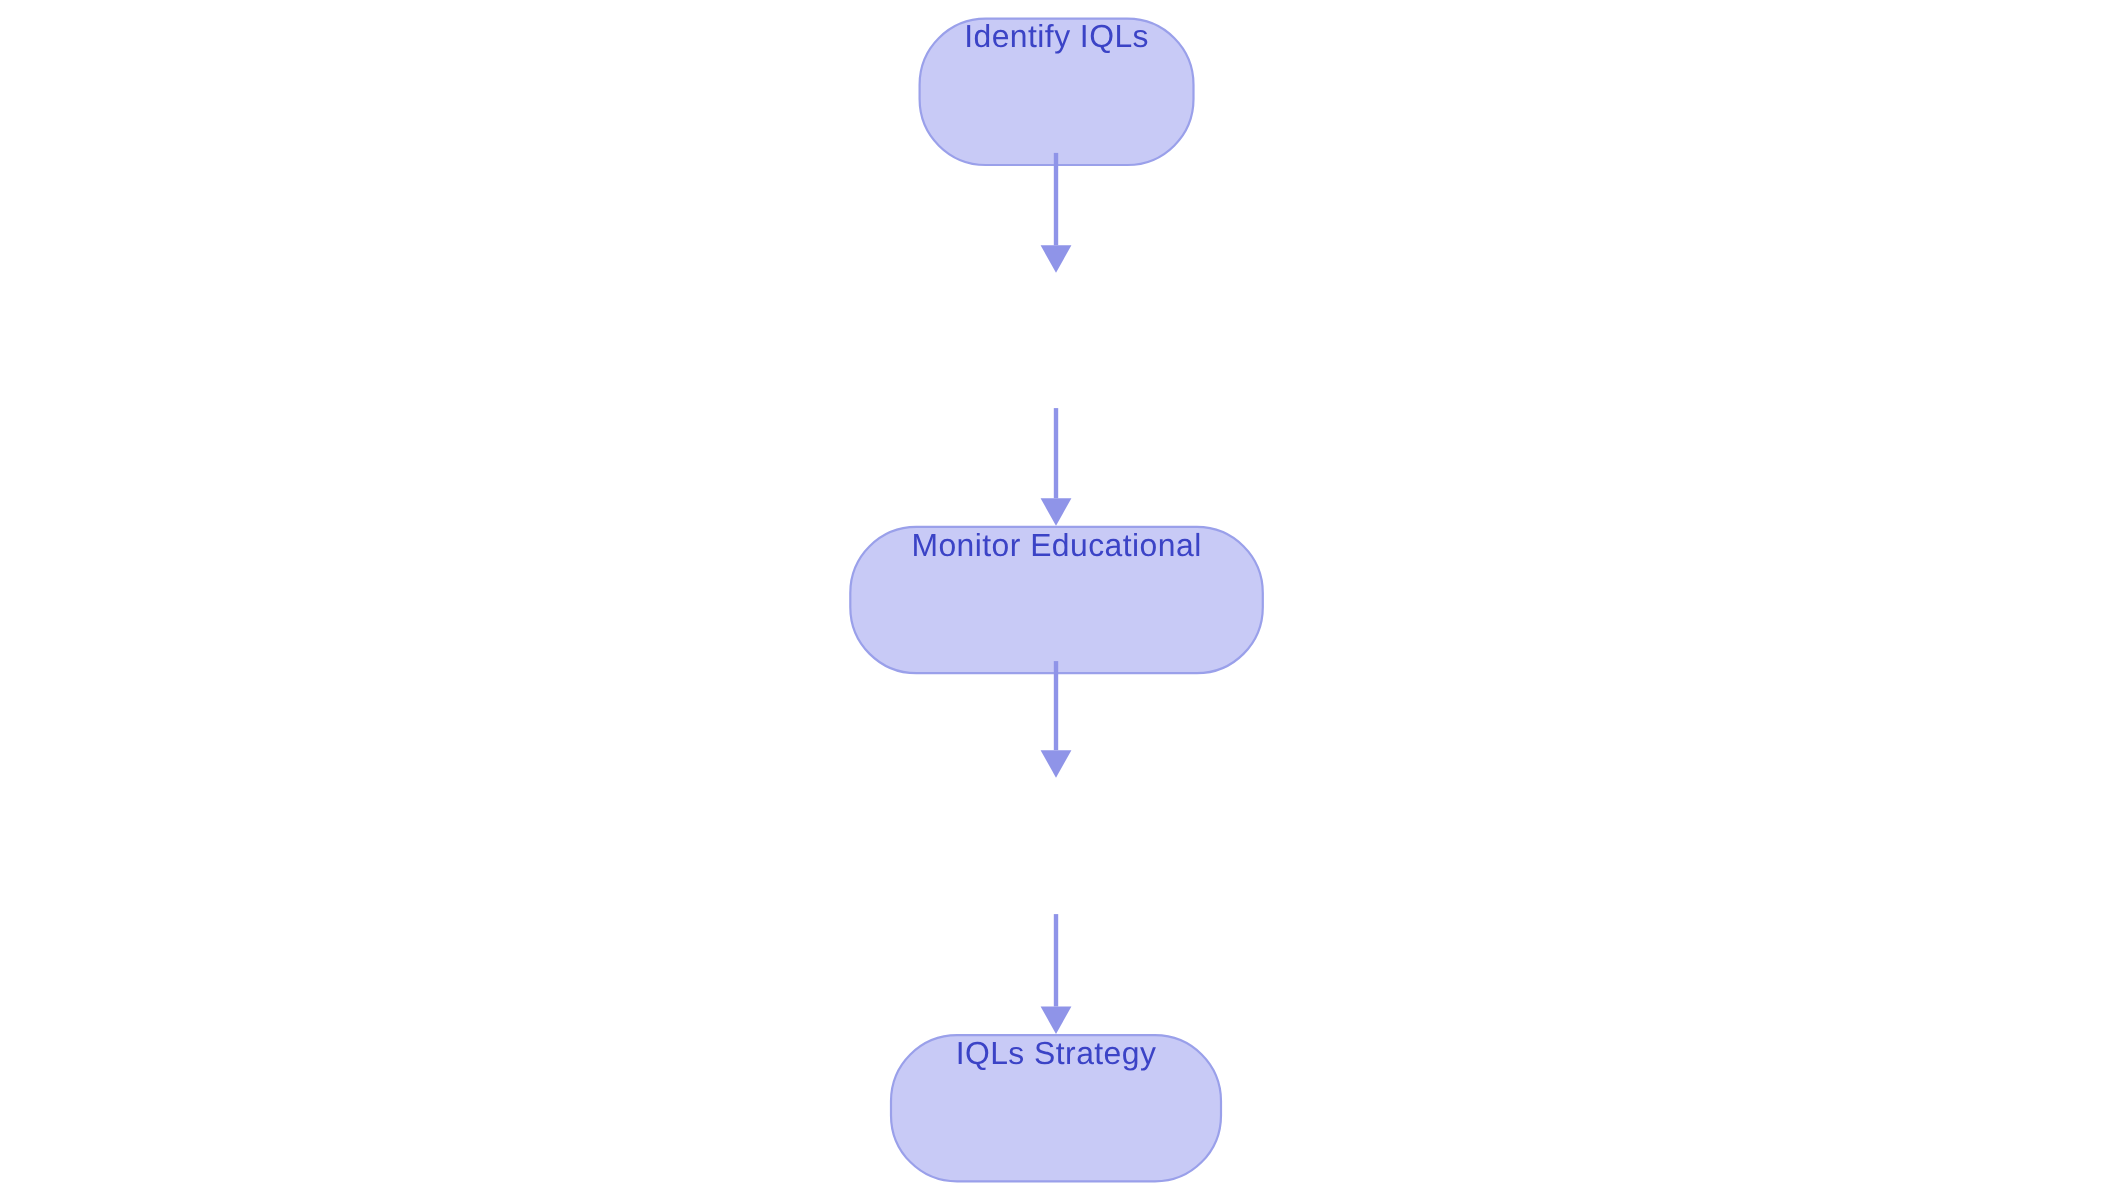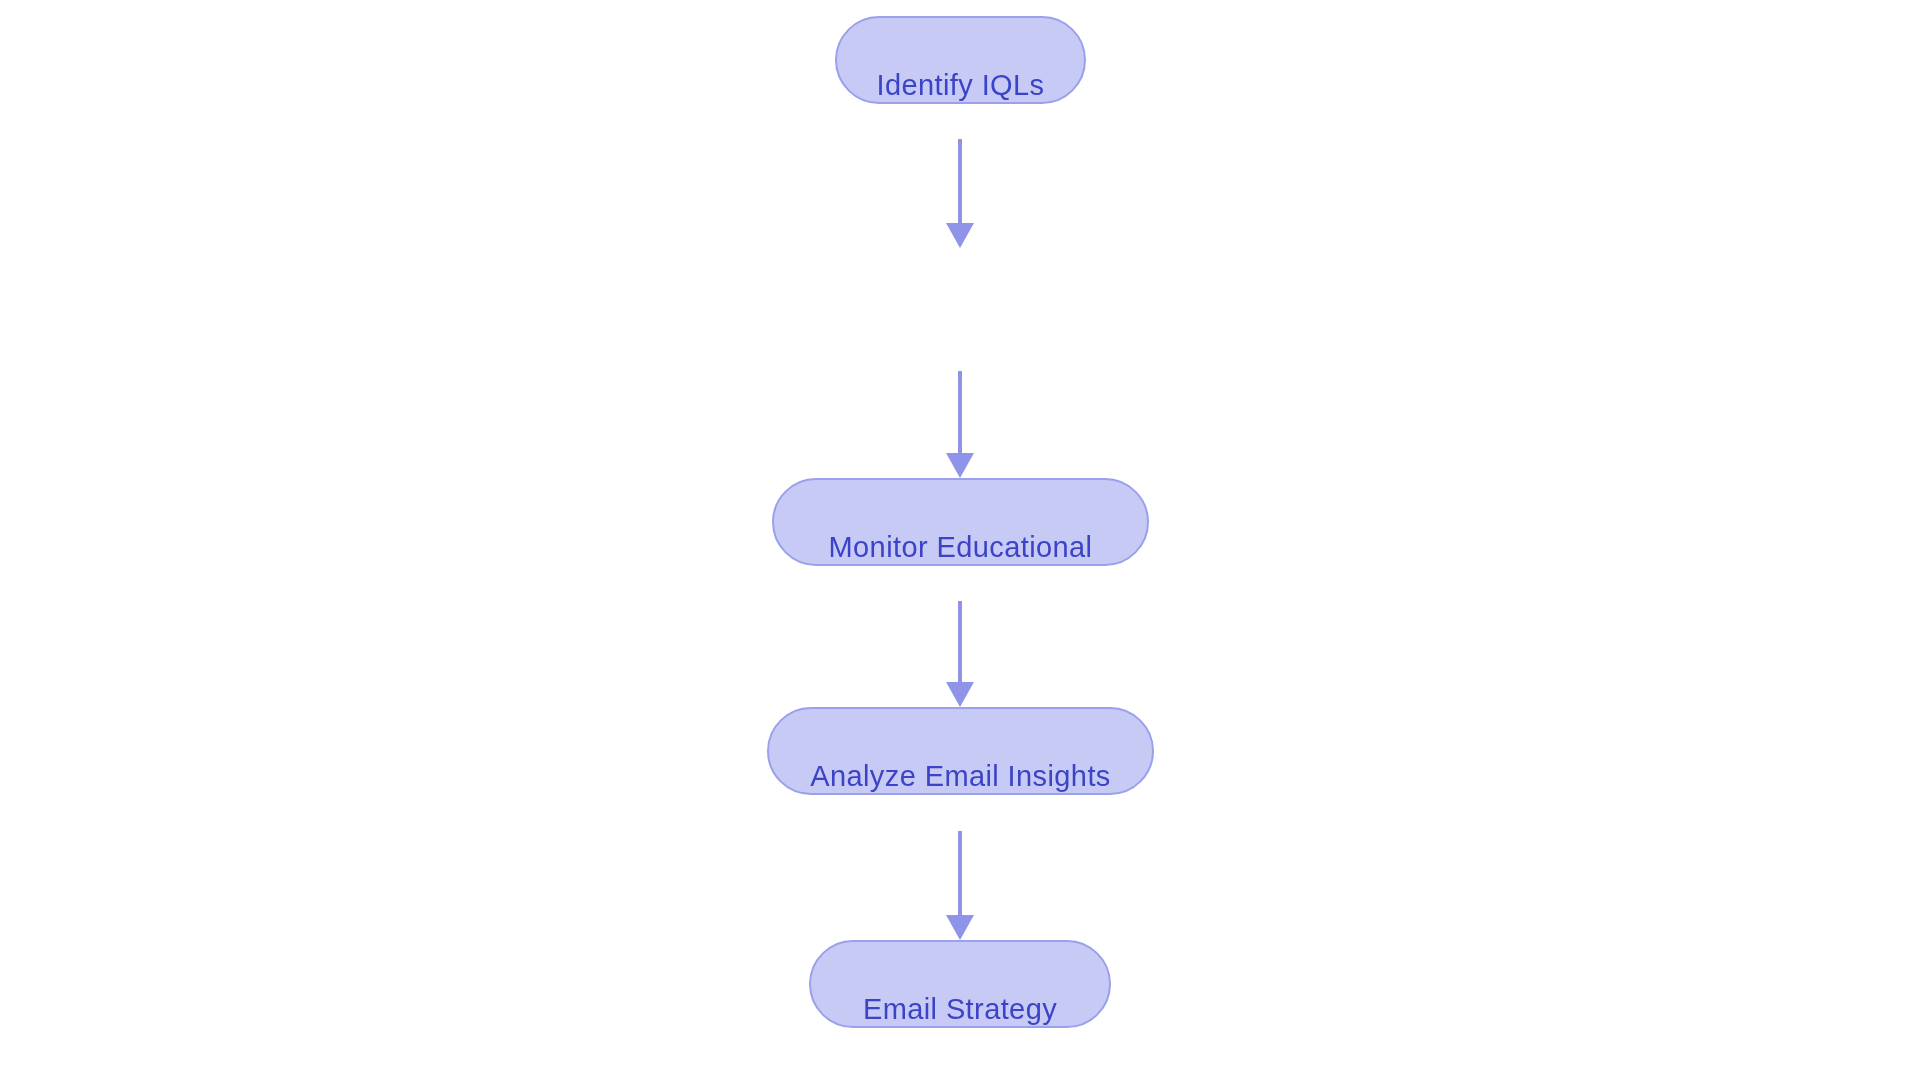--- a/index.html
+++ b/index.html
@@ -16,26 +16,26 @@
     font-family: "Liberation Sans", "DejaVu Sans", sans-serif;
     overflow: hidden;
   }
   .canvas {
     position: relative;
     width: 1920px; height: 1083px;
     background: var(--bg);
   }
   .node {
     position: absolute;
-    height: 88px;
+    height: 135px;
     border-radius: 61px;
     background: var(--node-fill);
     border: 2px solid var(--node-border);
     display: flex;
-    align-items: flex-end;
+    align-items: flex-start;
     justify-content: center;
   }
   .node .label {
     color: var(--node-text);
     font-size: 29px;
     letter-spacing: 0.4px;
     white-space: nowrap;
     font-weight: 400;
   }
   .node1 { left: 835px; top:  16px; width: 251px; }
@@ -90,26 +90,23 @@
 
   <div class="node node3">
     <span class="label">Monitor Educational</span>
   </div>
 
   <div class="arrow arrow3">
     <div class="shaft"></div>
     <div class="head"></div>
   </div>
 
-  <div class="node node4">
-    <span class="label">Analyze Email Insights</span>
-  </div>
 
   <div class="arrow arrow4">
     <div class="shaft"></div>
     <div class="head"></div>
   </div>
 
   <div class="node node5">
-    <span class="label">Email Strategy</span>
+    <span class="label">IQLs Strategy</span>
   </div>
 
 </div>
 
 </body></html>

